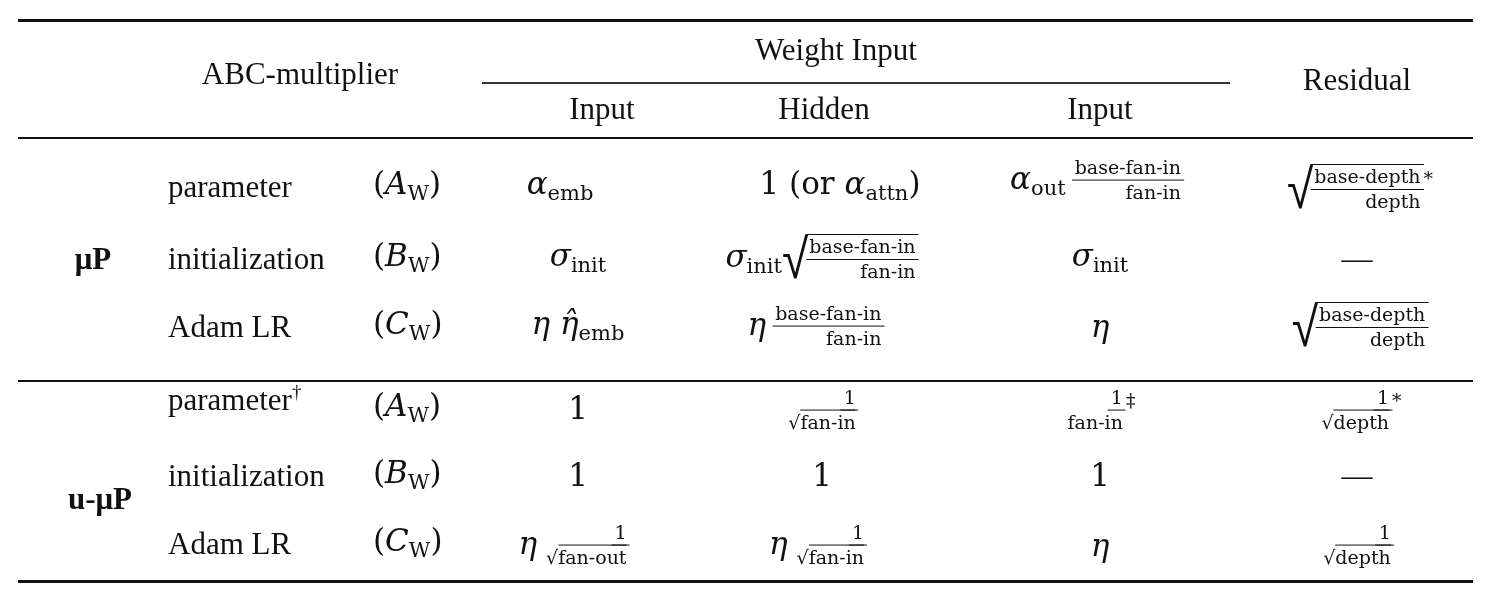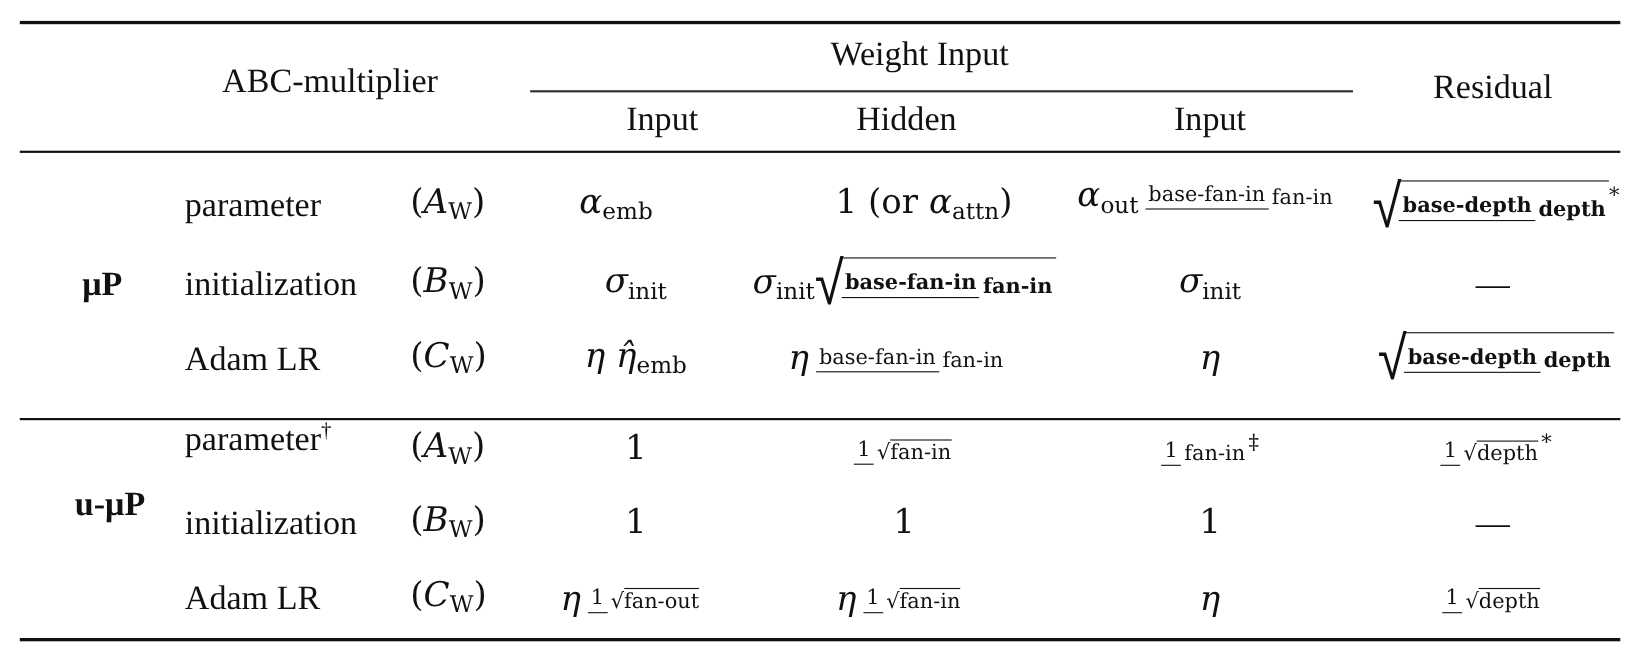--- a/index.html
+++ b/index.html
@@ -12,26 +12,26 @@
   .bot { top:580px; height:3px; }
   .cmid { position:absolute; top:82px; left:482px; width:748px; height:1.5px; background:#333; }
   .cell { position:absolute; white-space:nowrap; font-size:31px; line-height:1; }
   .vc { transform:translate(-50%,-50%); }
   .lv { transform:translateY(-50%); }
   .bold { font-weight:bold; }
   .math { font-family:"DejaVu Serif", "Liberation Serif", serif; }
   .it { font-style:italic; }
   sub.s { font-size:21px; font-style:normal; vertical-align:-6px; font-family:"DejaVu Serif", serif; }
   sup.m { font-size:19px; vertical-align:12px; }
-  .frac { display:inline-flex; flex-direction:row; align-items:flex-end; vertical-align:middle; font-family:"DejaVu Serif", serif; font-size:19px; line-height:1.05; }
+  .frac { display:inline-flex; flex-direction:column; align-items:flex-end; vertical-align:middle; font-family:"DejaVu Serif", serif; font-size:19px; line-height:1.05; }
   .frac .num { padding:0 3px 2px 3px; border-bottom:1.6px solid #111; }
   .frac .den { padding:2px 3px 0 3px; }
   .sqrt { display:inline-flex; align-items:stretch; vertical-align:middle; }
   .sqrt .rad { font-size:48px; line-height:1; transform:scaleY(1.15); font-family:"DejaVu Sans", sans-serif; font-weight:200; margin-right:-2px; }
-  .sqrt .body { border-top:1.6px solid #111; padding-top:2px; display:inline-flex; align-items:center;font-weight:bold; }
+  .sqrt .body { border-top:1.6px solid #111; padding-top:2px; display:inline-flex; align-items:center; }
   .ssqrt { font-size:19px; font-family:"DejaVu Serif", serif; }
   .ssqrt .ovl { border-top:1.4px solid #111; }
   .pre { margin-right:6px; }
 </style>
 </head>
 <body>
 
 <div>
 
   <div class="rule top"></div>
@@ -41,21 +41,21 @@
   <div class="rule bot"></div>
 
   <div class="cell vc" style="left:300px; top:73px;">ABC-multiplier</div>
   <div class="cell vc" style="left:836px; top:49px;">Weight Input</div>
   <div class="cell vc" style="left:602px; top:108px;">Input</div>
   <div class="cell vc" style="left:824px; top:108px;">Hidden</div>
   <div class="cell vc" style="left:1100px; top:108px;">Input</div>
   <div class="cell vc" style="left:1357px; top:79px;">Residual</div>
 
   <div class="cell vc bold" style="left:93px; top:258px;">μP</div>
-  <div class="cell vc bold" style="left:100px; top:458px;">u-μP</div>
+  <div class="cell vc bold" style="left:100px; top:498px;">u-μP</div>
 
   <div class="cell lv" style="left:168px; top:186px;"><span>parameter</span></div>
   <div class="cell lv math" style="left:373px; top:186px;">(<span class="it">A</span><sub class="s it">W</sub>)</div>
   <div class="cell vc math" style="left:560px; top:186px;"><span class="it">α</span><sub class="s">emb</sub></div>
   <div class="cell vc math" style="left:840px; top:186px;"><span>1 (or </span><span class="it">α</span><sub class="s">attn</sub><span>)</span></div>
   <div class="cell vc math" style="left:1097px; top:180px;"><span class="it">α</span><sub class="s pre">out</sub><span class="frac">
         <span class="num">base-fan-in</span>
         <span class="den">fan-in</span>
       </span></div>
   <div class="cell vc math" style="left:1360px; top:188px;"><span class="sqrt">

